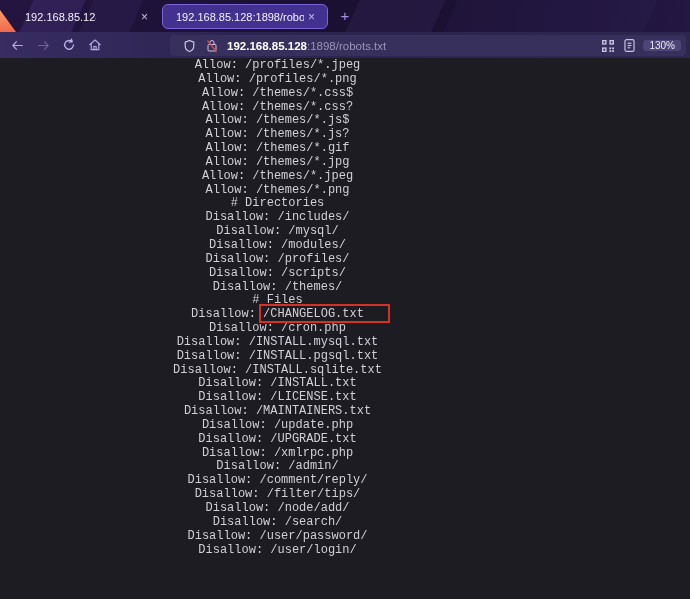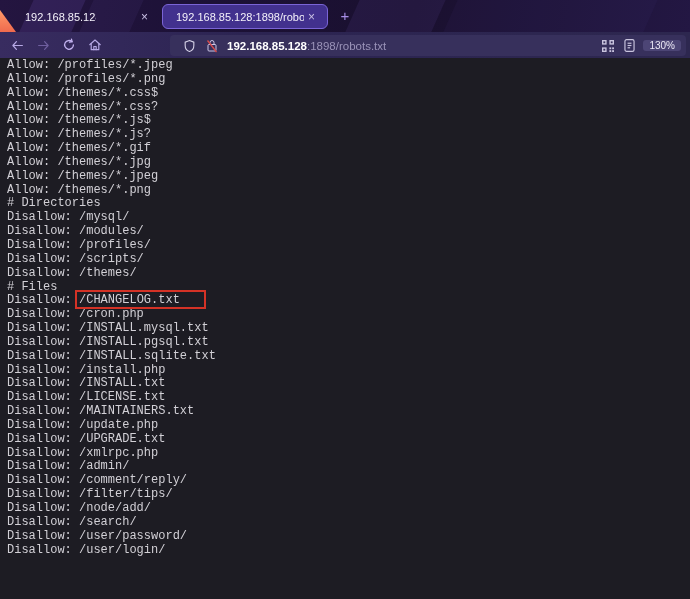--- a/index.html
+++ b/index.html
@@ -38,21 +38,21 @@
   .url-text { margin-left:4px; font-size:11.5px; white-space:nowrap; }
   .url-host { color:#ffffff; font-weight:700; }
   .url-rest { color:#9a93b8; }
   .url-spacer { flex:1; }
   .urlbar-icon { display:flex; align-items:center; justify-content:center; padding:0 5px; }
   .zoom-badge { background:#4c4575; color:#ece9f6; font-size:10px; padding:0 6px;
     border-radius:3px; margin-left:3px; }
 
   
   .content { position:absolute; left:0; top:58px; width:548px; height:541px;
-    background:#1d1c23; overflow:hidden; }
+    background:#1d1c23; overflow:hidden;text-align:center; }
   .robots { padding:1px 0 0 7px; font-family:"Liberation Mono", monospace;
     font-size:12px; line-height:13.85px; color:#d2d0d6; }
   .line { height:13.85px; white-space:pre; }
   .redbox { position:relative; }
   .redbox::after { content:""; position:absolute; left:-4px; right:-26px; top:-3px; bottom:-2px;
     border:2px solid #d43226; pointer-events:none; }
 </style>
 </head>
 <body>
 
@@ -161,20 +161,21 @@
   <div class="line"><span class="t">Allow: /themes/*.gif</span></div>
 
   <div class="line"><span class="t">Allow: /themes/*.jpg</span></div>
 
   <div class="line"><span class="t">Allow: /themes/*.jpeg</span></div>
 
   <div class="line"><span class="t">Allow: /themes/*.png</span></div>
 
   <div class="line"><span class="t"># Directories</span></div>
 
+  <div class="line"><span class="t">Disallow: /includes/</span></div>
 
   <div class="line"><span class="t">Disallow: /mysql/</span></div>
 
   <div class="line"><span class="t">Disallow: /modules/</span></div>
 
   <div class="line"><span class="t">Disallow: /profiles/</span></div>
 
   <div class="line"><span class="t">Disallow: /scripts/</span></div>
 
   <div class="line"><span class="t">Disallow: /themes/</span></div>
@@ -184,21 +185,20 @@
   <div class="line"><span class="t">Disallow: </span><span class="redbox">/CHANGELOG.txt</span></div>
 
   <div class="line"><span class="t">Disallow: /cron.php</span></div>
 
   <div class="line"><span class="t">Disallow: /INSTALL.mysql.txt</span></div>
 
   <div class="line"><span class="t">Disallow: /INSTALL.pgsql.txt</span></div>
 
   <div class="line"><span class="t">Disallow: /INSTALL.sqlite.txt</span></div>
 
-  <div class="line"><span class="t">Disallow: /install.php</span></div>
 
   <div class="line"><span class="t">Disallow: /INSTALL.txt</span></div>
 
   <div class="line"><span class="t">Disallow: /LICENSE.txt</span></div>
 
   <div class="line"><span class="t">Disallow: /MAINTAINERS.txt</span></div>
 
   <div class="line"><span class="t">Disallow: /update.php</span></div>
 
   <div class="line"><span class="t">Disallow: /UPGRADE.txt</span></div>

